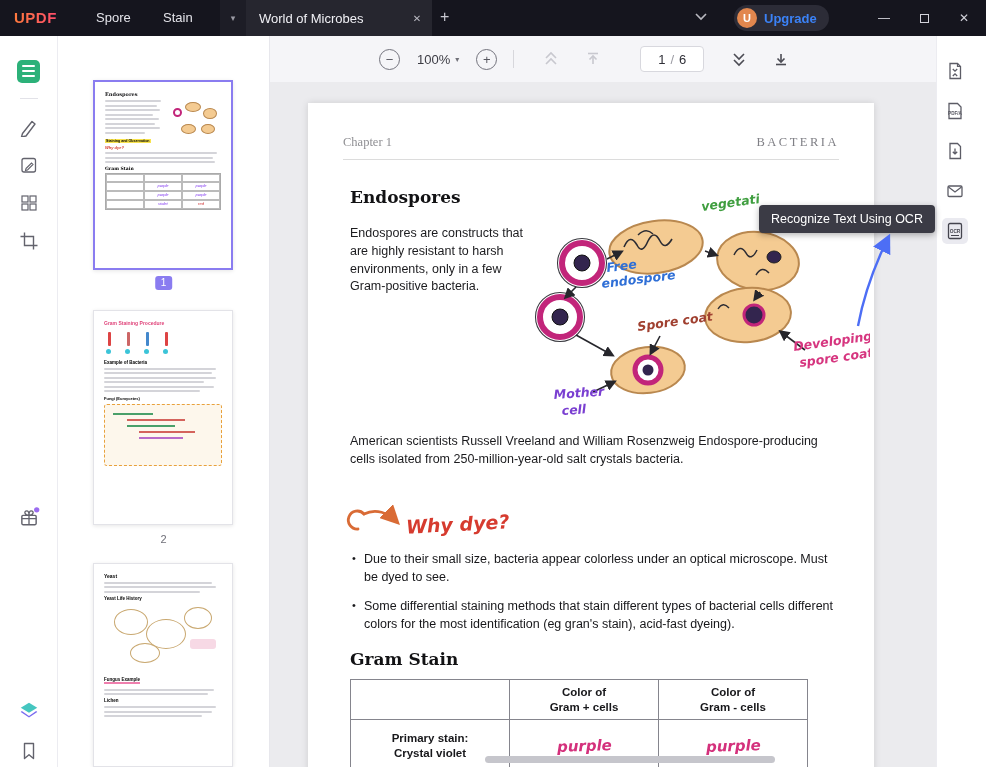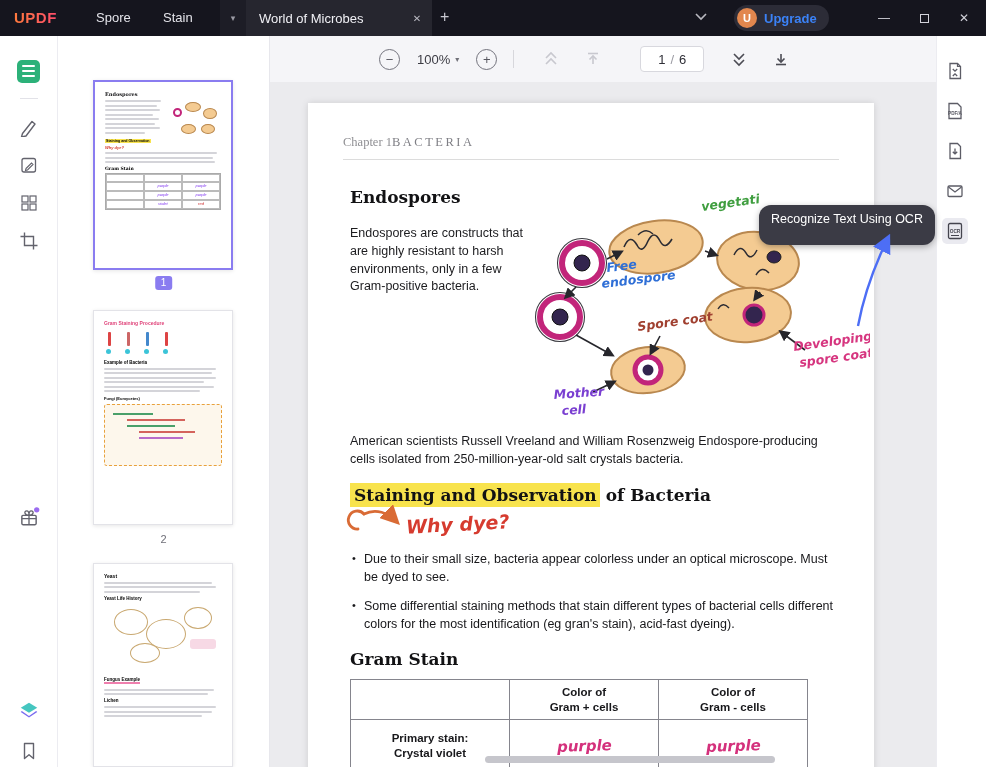--- a/index.html
+++ b/index.html
@@ -42,40 +42,40 @@
   .canvas{flex:1;background:#ebebee;position:relative;overflow:hidden}
   .doc-toolbar{position:absolute;top:0;left:0;right:0;height:46px;background:#f5f5f8;display:flex;align-items:center;padding-left:109px;z-index:5}
   .circle-btn{width:21px;height:21px;border:1.4px solid #73737d;border-radius:50%;color:#55555e;font-size:13px;display:flex;align-items:center;justify-content:center}
   .zoom{margin:0 17px;font-size:13px;color:#3c3c44;display:flex;gap:5px;align-items:center}
   .zoom .dd{font-size:8px;color:#707078}
   .tb-divider{width:1px;height:18px;background:#d7d7dc;margin:0 16px}
   .tb-icon{width:24px;height:24px;margin:0 9px;display:flex;align-items:center;justify-content:center}
   .pagebox{width:64px;height:26px;background:#fff;border:1px solid #d8d8de;border-radius:4px;display:flex;align-items:center;justify-content:center;gap:5px;font-size:13px;color:#2f2f37;margin-left:26px;margin-right:14px}
 
   .page{position:absolute;left:38px;top:67px;width:566px;height:700px;background:#fff;box-shadow:0 0 7px rgba(0,0,0,.13)}
-  .pg-header{position:absolute;top:32px;left:35px;right:35px;display:flex;align-items:flex-end;
+  .pg-header{position:absolute;top:32px;left:35px;right:35px;display:flex;justify-content:space-between;align-items:flex-end;
              border-bottom:1px solid #dcdcdc;padding-bottom:9px;font-family:"Liberation Serif",serif;color:#8f8f93;font-size:12.5px}
   .bacteria{letter-spacing:2.5px;color:#7f7f85}
   .h-serif{position:absolute;left:42px;font-family:"DejaVu Serif",serif;font-weight:bold;font-size:17px;color:#121214}
   .btxt{font-size:12.5px;line-height:1.42;color:#1b1b1e}
   .whydye{position:absolute;left:98px;top:410px;font-family:"DejaVu Sans",sans-serif;font-style:italic;font-weight:bold;font-size:19px;color:#d63b2f;transform:rotate(-3deg)}
   .hl{background:#f8e34d;padding:2px 3px 2px 4px}
   .bullet{position:absolute;left:44px;width:488px;font-size:12.5px;line-height:1.45;color:#17171a;padding-left:12px}
   .bullet::before{content:"•";position:absolute;left:0;top:1px;font-size:11px}
   .gtable{position:absolute;left:42px;top:576px;width:457px;border-collapse:collapse;table-layout:fixed}
   .gtable td{border:1px solid #85858d;text-align:center;vertical-align:middle}
   .gt-head{font-size:11.5px;font-weight:bold;line-height:1.3;color:#17171a}
   .hw-purple{font-family:"DejaVu Sans",sans-serif;font-style:italic;font-weight:bold;color:#d4317c;font-size:15px;transform:rotate(-2deg);display:inline-block}
   .hwlabel{font-family:"DejaVu Sans",sans-serif;font-style:italic;font-weight:bold;font-size:12.5px}
 
   .rightrail{width:50px;background:#fff;border-left:1px solid #ececf1;position:relative}
   .rrail-icon{position:absolute;left:5px;width:26px;height:26px;display:flex;align-items:center;justify-content:center;border-radius:5px}
   .rrail-icon.hover{background:#eaeaf0}
 
-  .tooltip{position:absolute;left:759px;top:205px;height:40px;line-height:28px;padding:0 12px;background:#3b3b45;border-radius:12px;
+  .tooltip{position:absolute;left:759px;top:205px;height:28px;line-height:28px;padding:0 12px;background:#3b3b45;border-radius:4px;
            color:#fff;font-size:12.5px;white-space:nowrap;z-index:60;box-shadow:0 2px 6px rgba(0,0,0,.3)}
   .bluearrow{position:absolute;left:846px;top:228px;z-index:62;pointer-events:none}
   .hscroll{position:absolute;bottom:4px;left:215px;width:290px;height:7px;border-radius:4px;background:#c6c6cc}
 
   
   .t-pad{padding:9px 10px;position:relative;height:100%}
   .t-title{font-weight:bold;color:#17171a}
   svg{display:block}
 </style>
 </head>
@@ -394,23 +394,20 @@
           <text x="94" y="103" transform="rotate(-7 94 103)" class="hwlabel" fill="#2f6fd6" font-size="12.5">endospore</text>
           <text x="130" y="146" transform="rotate(-8 130 146)" class="hwlabel" fill="#a04030" font-size="12.5">Spore coat</text>
           <text x="46" y="214" transform="rotate(-4 46 214)" class="hwlabel" fill="#7a3fd1" font-size="12.5">Mother</text>
           <text x="54" y="230" transform="rotate(-4 54 230)" class="hwlabel" fill="#7a3fd1" font-size="12.5">cell</text>
           <text x="286" y="166" transform="rotate(-8 286 166)" class="hwlabel" fill="#d6357f" font-size="11.5">Developing</text>
           <text x="292" y="182" transform="rotate(-8 292 182)" class="hwlabel" fill="#d6357f" font-size="11.5">spore coat</text>
         </svg>
 
         <div class="btxt" style="position:absolute;left:42px;top:330px;width:492px">American scientists Russell Vreeland and William Rosenzweig Endospore-producing cells isolated from 250-million-year-old salt crystals bacteria.</div>
 
-        <div class="h-serif" style="top:382px">
-          <span class="hl">Staining and Observation</span><span> of Bacteria</span>
-        </div>
 
         <svg style="position:absolute;left:22px;top:402px" width="72" height="42" viewBox="0 0 72 42">
           <defs>
             <marker id="oh" markerWidth="7" markerHeight="7" refX="5" refY="3.5" orient="auto">
               <path d="M0 0 L7 3.5 L0 7 Z" fill="#d96b35"></path>
             </marker>
           </defs>
           <path d="M28 24 a9 9 0 1 1 6 -15" fill="none" stroke="#d96b35" stroke-width="2.8" stroke-linecap="round"></path>
           <path d="M34 9 C46 3 58 8 66 16" fill="none" stroke="#d96b35" stroke-width="2.8" stroke-linecap="round" marker-end="url(#oh)"></path>
         </svg>

